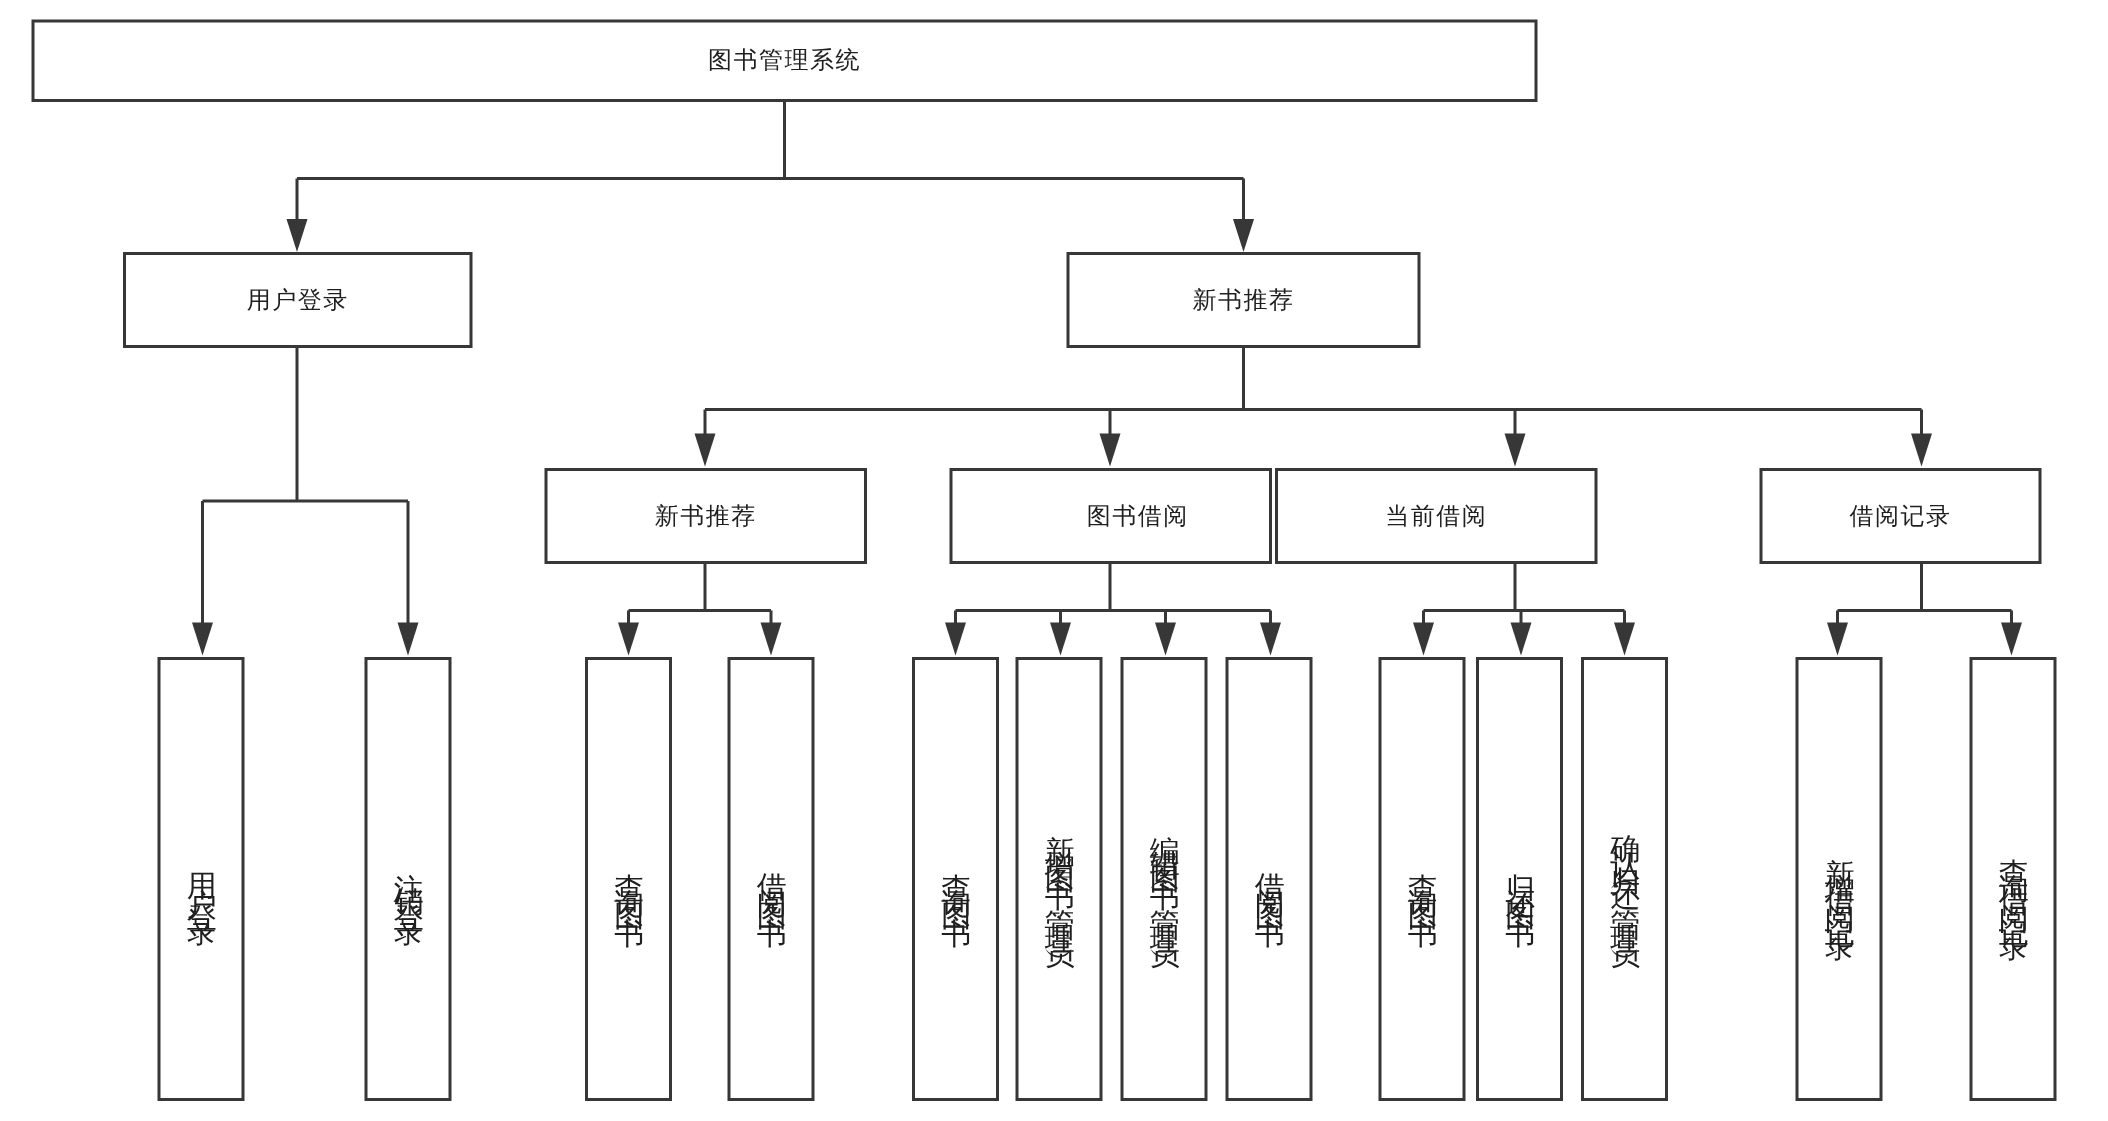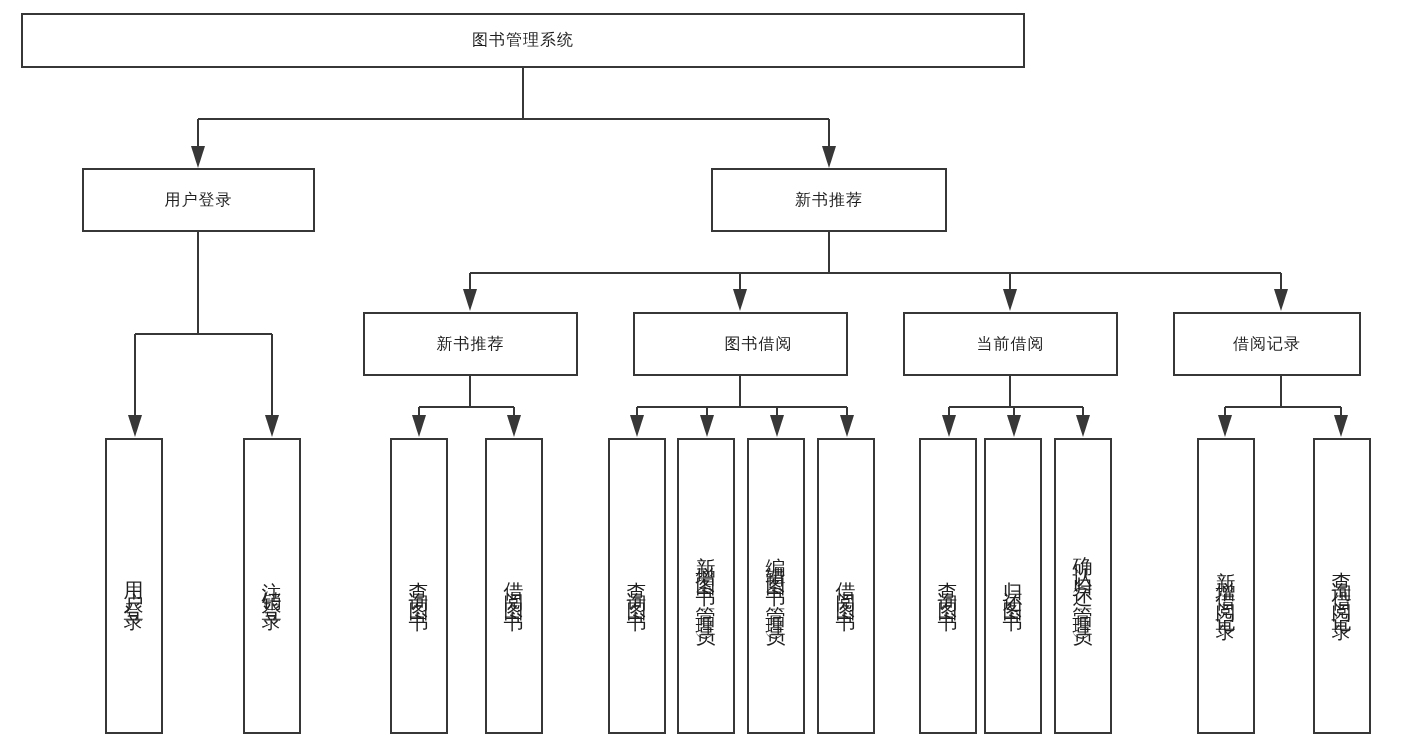--- a/index.html
+++ b/index.html
@@ -114,21 +114,21 @@
     </g>
   </svg>
 
   <div class="node hbox" style="left:21px; top:13px; width:1004px; height:55px;">图书管理系统</div>
 
   <div class="node hbox" style="left:82px; top:168px; width:233px; height:64px;">用户登录</div>
   <div class="node hbox" style="left:711px; top:168px; width:236px; height:64px;">新书推荐</div>
 
   <div class="node hbox" style="left:363px; top:312px; width:215px; height:64px;">新书推荐</div>
   <div class="node hbox" style="left:633px; top:312px; width:215px; height:64px;padding-left:36px;">图书借阅</div>
-  <div class="node hbox" style="left:903px; top:312px; width:215px; height:64px;">当前借阅</div>
+  <div class="node hbox" style="left:850px; top:312px; width:215px; height:64px;">当前借阅</div>
   <div class="node hbox" style="left:1173px; top:312px; width:188px; height:64px;">借阅记录</div>
 
   <div class="node vbox" style="left:105px;">用户登录</div>
   <div class="node vbox" style="left:243px;">注销登录</div>
 
   <div class="node vbox" style="left:390px;">查询图书</div>
   <div class="node vbox" style="left:485px;">借阅图书</div>
 
   <div class="node vbox" style="left:608px;">查询图书</div>
   <div class="node vbox" style="left:677px;">新增图书（管理员）</div>

